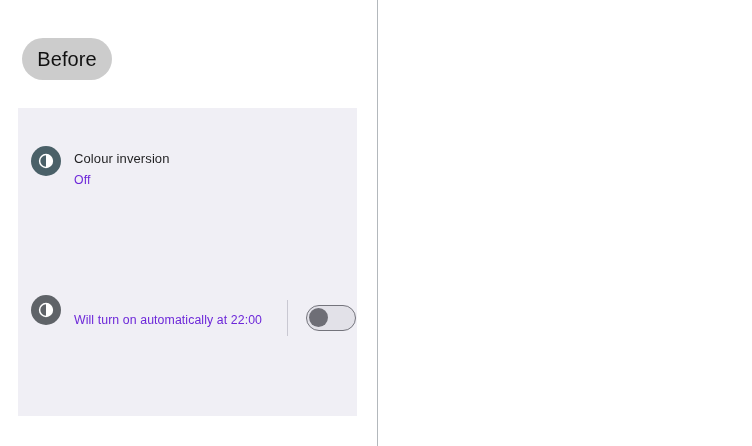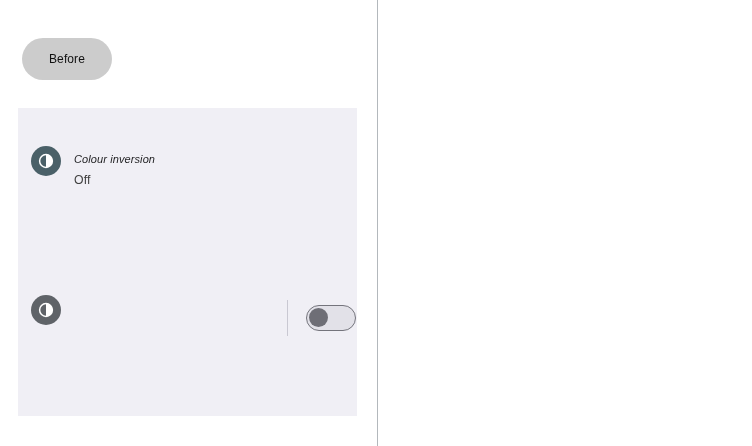--- a/index.html
+++ b/index.html
@@ -47,21 +47,21 @@
     justify-content: center;
     border-radius: 999px;
     letter-spacing: .1px;
     box-sizing: border-box;
   }
   .badge.before-badge {
     left: 22px; top: 38px;
     width: 90px; height: 42px;
     background: #cccccc;
     color: #111111;
-    font-size: 12px;
+    font-size: 20px;
   }
 
   
   .card {
     position: absolute;
     background: #f0eff5;
     box-sizing: border-box;
   }
   .card.before-card { left: 18px;  top: 108px; width: 339px; height: 308px; }
 
@@ -90,30 +90,29 @@
 
   .icon-circle svg { display: block; }
 
   .texts {
     position: absolute;
     display: flex;
     flex-direction: column;
     justify-content: center;
   }
   .row-title {
-    font-size: 11px;
+    font-size: 13px;
     color: #1f1f21;
     line-height: 20px;
     letter-spacing: .1px;
     white-space: nowrap;
-    font-style: italic;
   }
   .row-sub {
     font-size: 12.3px;
-    color: #404040;
+    color: #6d28d9;
     line-height: 16px;
     margin-top: 3px;
     letter-spacing: .1px;
     white-space: nowrap;
   }
 
   
   .row-sep {
     position: absolute;
     width: 1px;
@@ -170,20 +169,21 @@
       </div>
 
       <div class="row" style="top:90px;height:76px;">
         <div class="icon-circle grey" style="left:13px;top:97px;">
           <svg width="16" height="16" viewBox="0 0 16 16" aria-hidden="true">
             <circle cx="8" cy="8" r="6.4" fill="none" stroke="#ffffff" stroke-width="1.5"></circle>
             <path d="M8 1.6 A6.4 6.4 0 0 1 8 14.4 Z" fill="#ffffff"></path>
           </svg>
         </div>
         <div class="texts" style="left:56px;top:92px;height:56px;">
+          <div class="row-sub">Will turn on automatically at 22:00</div>
         </div>
         <div class="row-sep" style="left:269px;top:102px;"></div>
         <div class="toggle off" style="left:288px;top:107px;">
           <div class="knob"></div>
         </div>
       </div>
 
       <div class="row" style="top:166px;height:74px;">
 
         <div class="texts" style="left:56px;top:168px;height:56px;">

